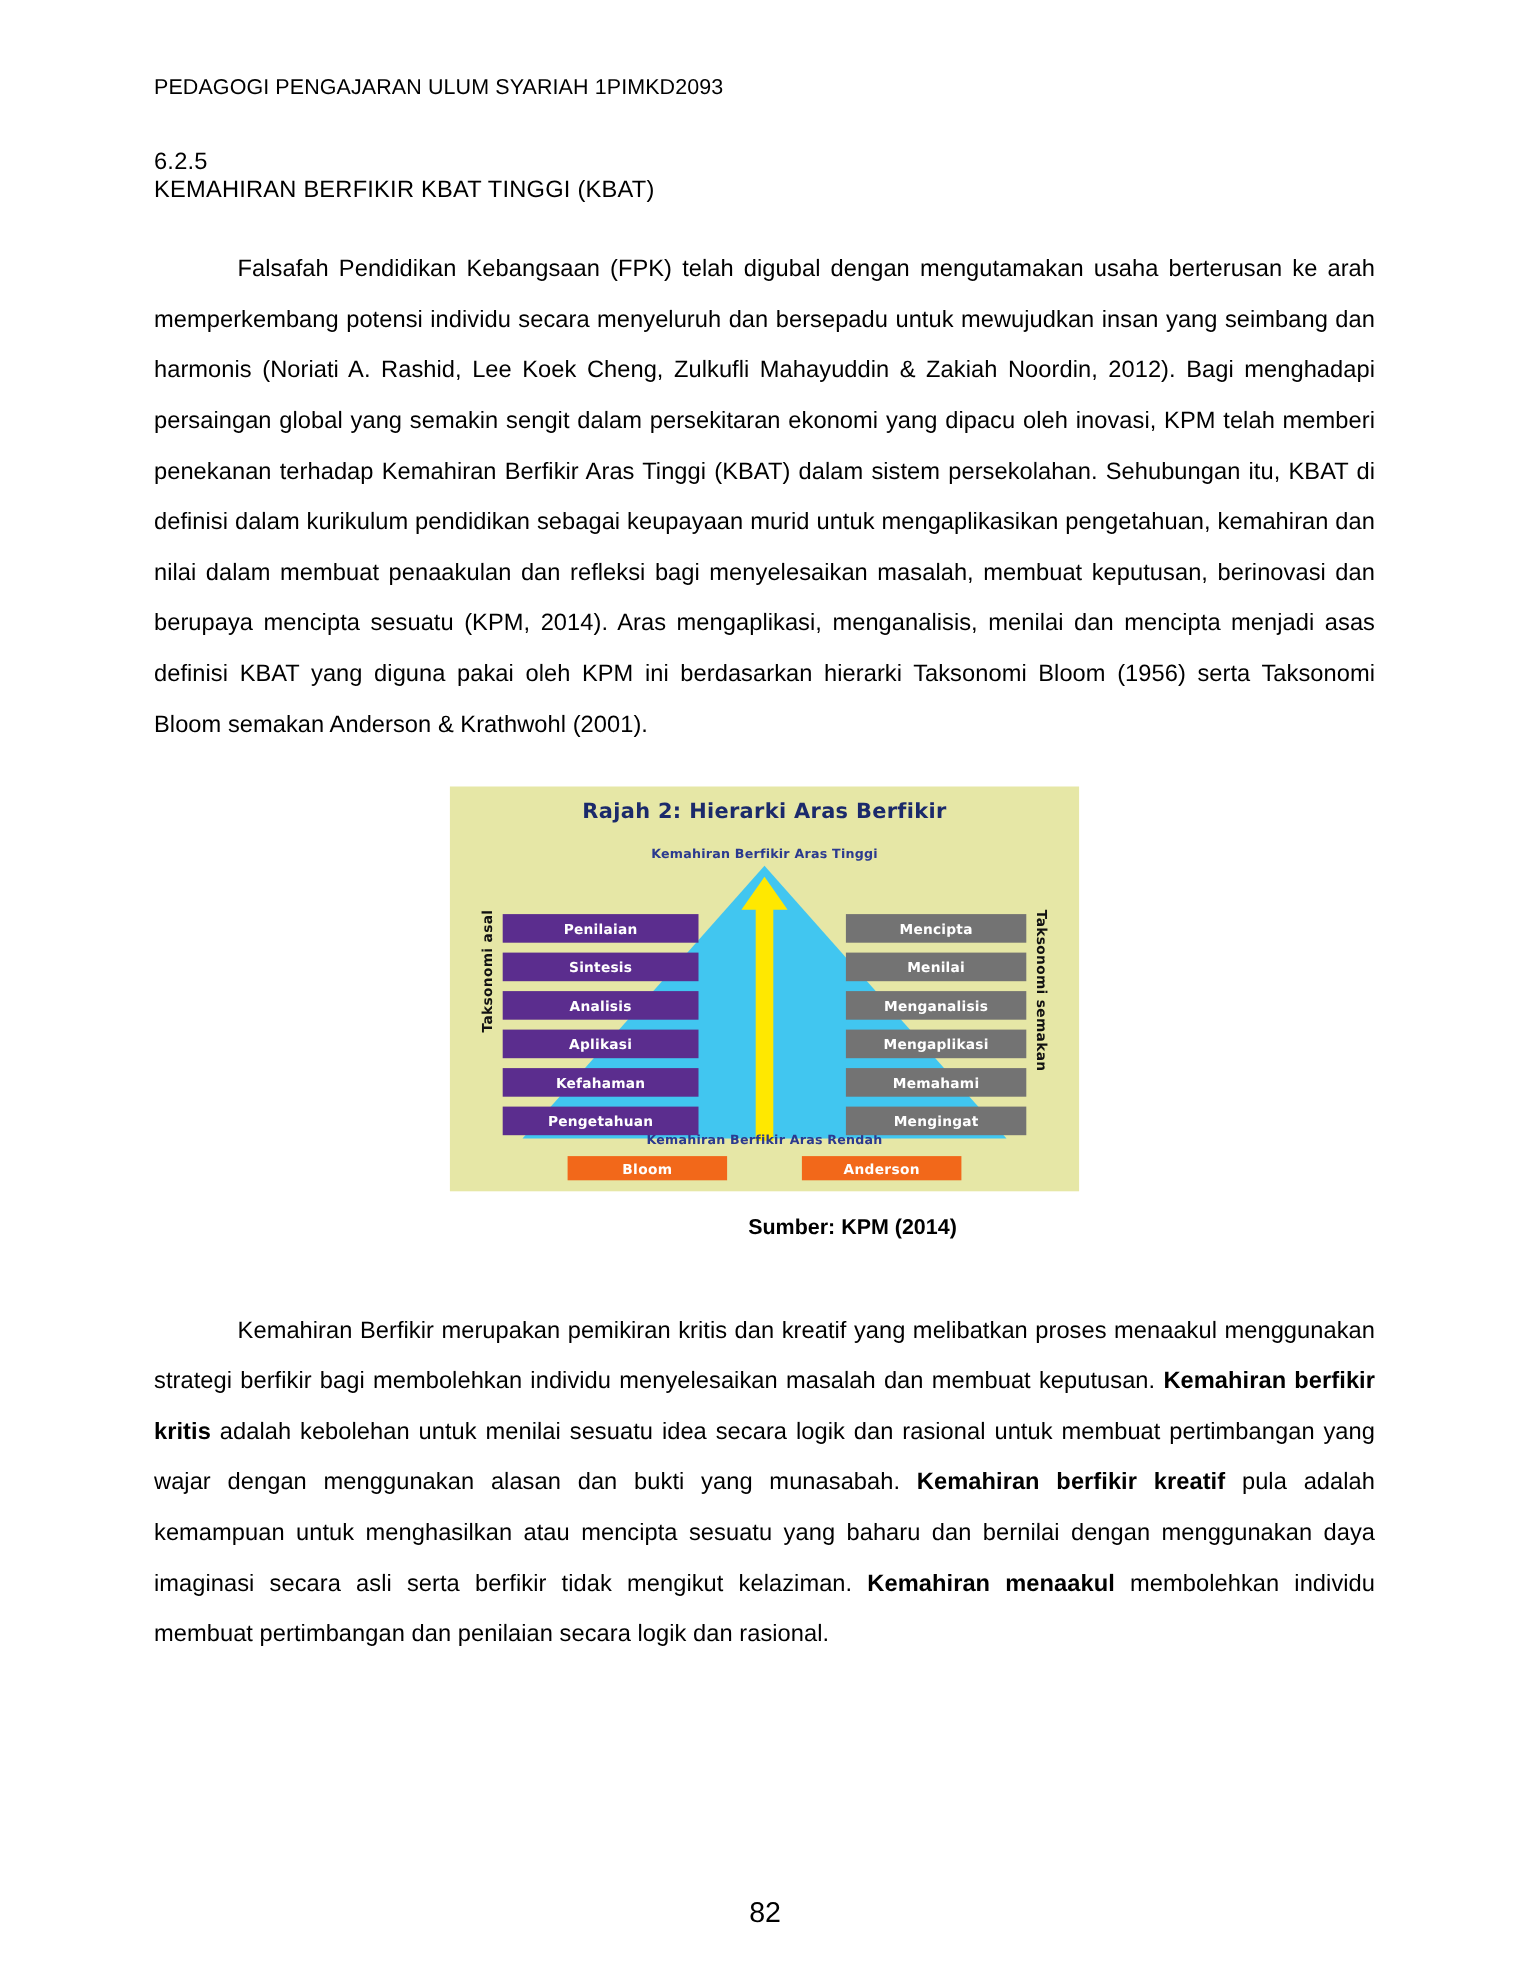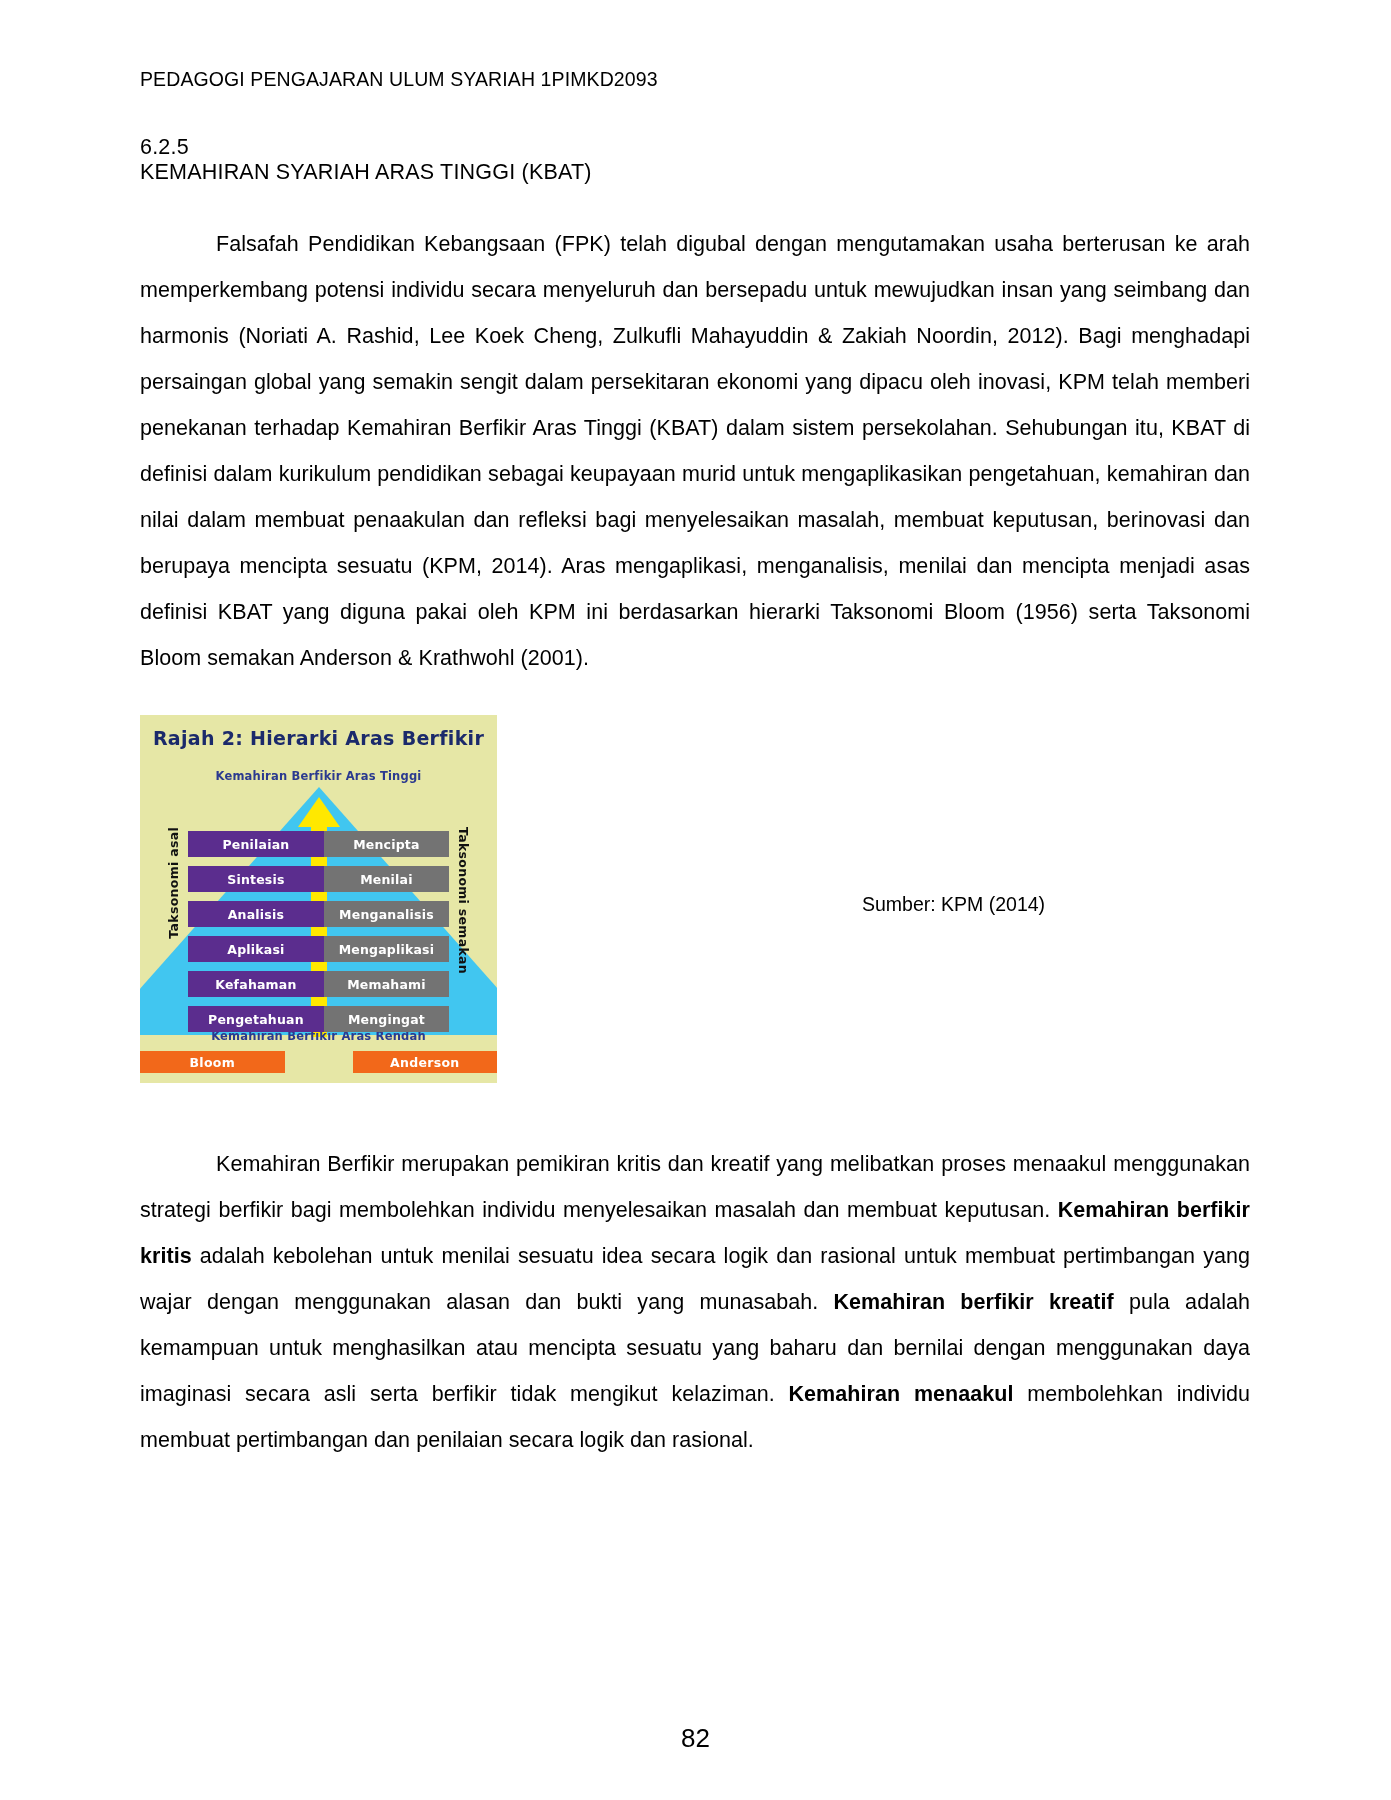--- a/index.html
+++ b/index.html
@@ -58,21 +58,21 @@
     line-height: 46px;
     margin: 0;
     text-indent: 76px;
     letter-spacing: 0.05px;
   }
 
   
   .figure-wrap {
     margin-top: 34px;
     display: flex;
-    flex-direction: row;
+    flex-direction: column;
     align-items: center;
   }
   .figure {
     position: relative;
     width: 572px;
     height: 368px;
     background: #e6e7a6;
     overflow: hidden;
     font-family: "DejaVu Sans", sans-serif;
   }
@@ -206,22 +206,23 @@
     display: flex;
     align-items: center;
     justify-content: center;
     letter-spacing: 0.3px;
   }
 
   .fig-source {
     width: 1110px;
     text-align: center;
     font-size: 19.5px;
-    margin-top: 10px;
+    margin-top: 22px;
     padding-left: 160px;
+    font-weight: bold;
   }
 
   .para-block { margin-top: 58px; }
 
   .page-number {
     position: absolute;
     bottom: 46px;
     left: 0; right: 0;
     text-align: center;
     font-size: 26px;
@@ -236,21 +237,21 @@
 
   <div class="running-head">
     <span>PEDAGOGI PENGAJARAN ULUM SYARIAH  1</span>
     <span>PIMKD2093</span>
   </div>
 
   <div class="content">
 
     <div class="section-heading">
       <span class="num">6.2.5</span>
-      <span class="ttl">KEMAHIRAN SYARIAH ARAS TINGGI (KBAT)</span>
+      <span class="ttl">KEMAHIRAN BERFIKIR KBAT TINGGI (KBAT)</span>
     </div>
 
     <p class="body">Falsafah Pendidikan Kebangsaan (FPK) telah digubal dengan mengutamakan usaha berterusan ke arah memperkembang potensi individu secara menyeluruh dan bersepadu untuk mewujudkan insan yang seimbang dan harmonis (Noriati A. Rashid, Lee Koek Cheng, Zulkufli Mahayuddin &amp; Zakiah Noordin, 2012). Bagi menghadapi persaingan global yang semakin sengit dalam persekitaran ekonomi yang dipacu oleh inovasi, KPM telah memberi penekanan terhadap Kemahiran Berfikir Aras Tinggi (KBAT) dalam sistem persekolahan. Sehubungan itu, KBAT di definisi dalam kurikulum pendidikan sebagai keupayaan murid untuk mengaplikasikan pengetahuan, kemahiran dan nilai dalam membuat penaakulan dan refleksi bagi menyelesaikan masalah, membuat keputusan, berinovasi dan berupaya mencipta sesuatu (KPM, 2014). Aras mengaplikasi, menganalisis, menilai dan mencipta menjadi asas definisi KBAT yang diguna pakai oleh KPM ini berdasarkan hierarki Taksonomi Bloom (1956) serta Taksonomi Bloom semakan Anderson &amp; Krathwohl (2001).</p>
 
     <div class="figure-wrap">
 
       <div class="figure">
 
         <div class="fig-title">Rajah 2: Hierarki Aras Berfikir</div>
         <div class="fig-sub-top">Kemahiran Berfikir Aras Tinggi</div>

